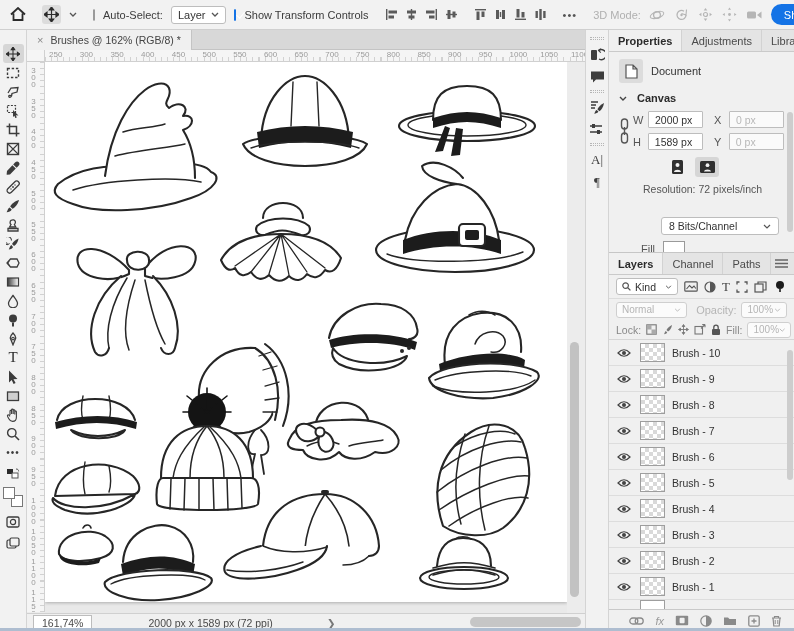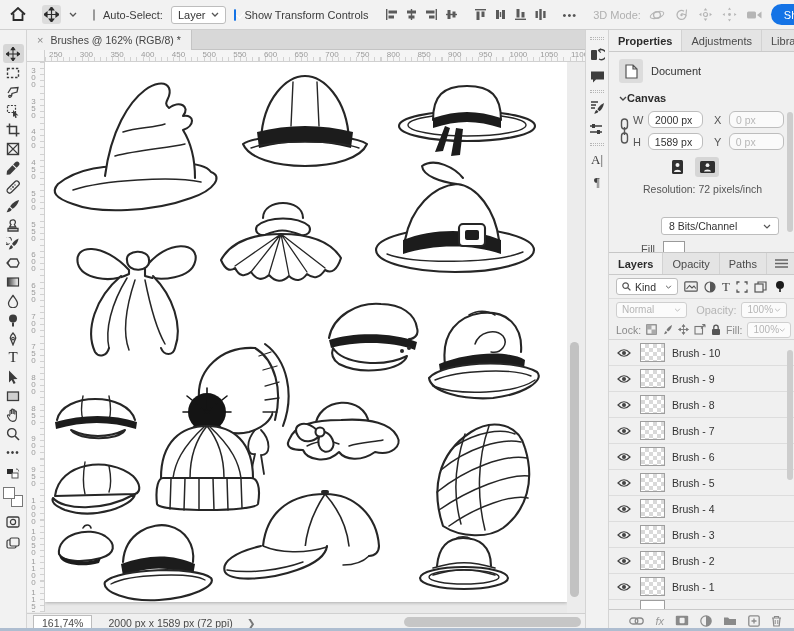--- a/index.html
+++ b/index.html
@@ -40,45 +40,45 @@
   .rlabel { position:absolute; top:0; font-size:8px; color:#9a9a9a; }
   .v-ruler { position:absolute; left:0; top:12px; width:18px; height:550px; background:#f5f5f5; border-right:1px solid #d0d0d0; overflow:hidden;
     background-image:repeating-linear-gradient(180deg,#d2d2d2 0 1px,transparent 1px 6.1px); background-size:4px 100%; background-position:right top; background-repeat:no-repeat; }
   .rlabel-v { position:absolute; left:2px; font-size:8px; color:#9a9a9a; writing-mode:vertical-rl; text-orientation:upright; letter-spacing:-2px; }
   .canvas-viewport { position:absolute; left:18px; top:12px; width:522px; height:551px; background:#e9e9e9; overflow:hidden; }
   .doc-canvas { position:absolute; left:0; top:0; width:522px; height:540px; background:#ffffff; box-shadow:0 1px 3px rgba(0,0,0,.25); }
   .v-scroll { position:absolute; left:540px; top:12px; width:18px; height:551px; background:#ececec; }
   .v-scroll .thumb { position:absolute; left:3px; width:9px; border-radius:5px; background:#c2c2c2; }
 
   
-  .status-bar { position:absolute; left:27px; top:613px; width:558px; height:18px; background:#f0f0f0; border-top:1px solid #d0d0d0; display:flex; align-items:center; font-size:10.5px; color:#4a4a4a; }
+  .status-bar { position:absolute; left:27px; top:613px; width:558px; height:18px; background:#f0f0f0; border-top:1px solid #d0d0d0; display:flex; align-items:center; font-size:10.5px; color:#4a4a4a;gap:40px; }
   .zoom-field { border:1px solid #bdbdbd; background:#fff; height:15px; margin-left:6px; padding:0 8px; display:flex; align-items:center; }
   .status-doc { margin-left:16px; }
   .status-chevron { margin-left:14px; color:#777; }
   .h-scroll { flex:1; height:100%; position:relative; }
   .h-scroll .thumb { position:absolute; top:3px; height:10px; border-radius:5px; background:#c6c6c6; }
 
   
   .panel-strip { position:absolute; left:585px; top:30px; width:24px; height:601px; background:#f2f2f2; border-left:1px solid #d4d4d4; border-right:1px solid #d4d4d4; display:flex; flex-direction:column; align-items:center; padding-top:4px; }
   .grip { width:14px; height:3px; border-top:1px dotted #b5b5b5; border-bottom:1px dotted #b5b5b5; margin:3px 0; }
   .strip-icon { width:20px; height:22px; display:flex; align-items:center; justify-content:center; color:#3d3d3d; font-size:13px; }
 
   
   .right-panels { position:absolute; left:609px; top:30px; width:185px; height:601px; background:#f0f0f0; }
   .panel-tabs { display:flex; align-items:stretch; height:22px; background:#e4e4e4; border-bottom:1px solid #cacaca; }
   .panel-tab { display:flex; align-items:center; padding:0 9px; font-size:11px; color:#4a4a4a; border-right:1px solid #d2d2d2; }
   .panel-tab.active { background:#f0f0f0; font-weight:bold; color:#2b2b2b; }
   .panel-menu { margin-left:auto; display:flex; align-items:center; padding-right:6px; color:#666; }
   .props-content { position:relative; height:200px; overflow:hidden; padding:7px 10px 0 10px; }
   .doc-row { display:flex; align-items:center; gap:8px; margin-bottom:9px; }
   .doc-icon-box { width:24px; height:24px; background:#dcdcdc; border-radius:3px; display:flex; align-items:center; justify-content:center; }
-  .section-head { display:flex; align-items:center; gap:0; font-weight:bold; color:#2b2b2b; margin-bottom:7px; }
+  .section-head { display:flex; align-items:center; gap:10px; font-weight:bold; color:#2b2b2b; margin-bottom:7px; }
   .dim-row { display:flex; align-items:center; gap:5px; margin-bottom:5px; padding-left:14px; }
   .dim-label { width:10px; color:#555; }
-  .field { background:#fff; border:1px solid #bdbdbd; border-radius:6px; height:17px; display:flex; align-items:center; padding:0 6px; width:56px; font-size:10.5px; }
+  .field { background:#fff; border:1px solid #bdbdbd; border-radius:1px; height:17px; display:flex; align-items:center; padding:0 6px; width:56px; font-size:10.5px; }
   .field.disabled { color:#b8b8b8; background:#fafafa; }
   .link-col { position:absolute; left:10px; top:58px; }
   .orient-row { display:flex; gap:6px; padding-left:46px; margin:7px 0 6px; }
   .orient-btn { width:24px; height:20px; border-radius:3px; display:flex; align-items:center; justify-content:center; }
   .orient-btn.selected { background:#d6d6d6; }
   .res-text { color:#555; padding-left:24px; margin-bottom:22px; font-size:10.5px; }
   .mode-row { display:flex; align-items:center; gap:6px; margin-bottom:6px; padding-left:10px; }
   .mode-label { color:#555; }
   .pselect { background:#fff; border:1px solid #bdbdbd; border-radius:3px; height:18px; display:flex; align-items:center; padding:0 7px; flex:0 0 118px; justify-content:space-between; font-size:10.5px; }
   .fill-row { display:flex; align-items:center; gap:8px; padding-left:22px; color:#555; }
@@ -714,21 +714,21 @@
     <div class="fill-row">
       <span>Fill</span>
       <span class="fill-swatch"></span>
     </div>
     <span class="scroll-hint" style="top:60px; height:120px;"></span>
   </div>
 
   <div class="layers-block">
     <div class="panel-tabs">
       <span class="panel-tab active">Layers</span>
-      <span class="panel-tab">Opacity</span>
+      <span class="panel-tab">Channel</span>
       <span class="panel-tab">Paths</span>
       <span class="panel-menu">
           <svg width="13" height="9" viewBox="0 0 13 9">
             <path d="M0 1 H13 M0 4.5 H13 M0 8 H13" stroke="#666" stroke-width="1.4"></path>
           </svg>
         </span>
     </div>
     <div class="filter-row">
       <span class="kind-select">
         <svg width="9" height="9" viewBox="0 0 9 9">

